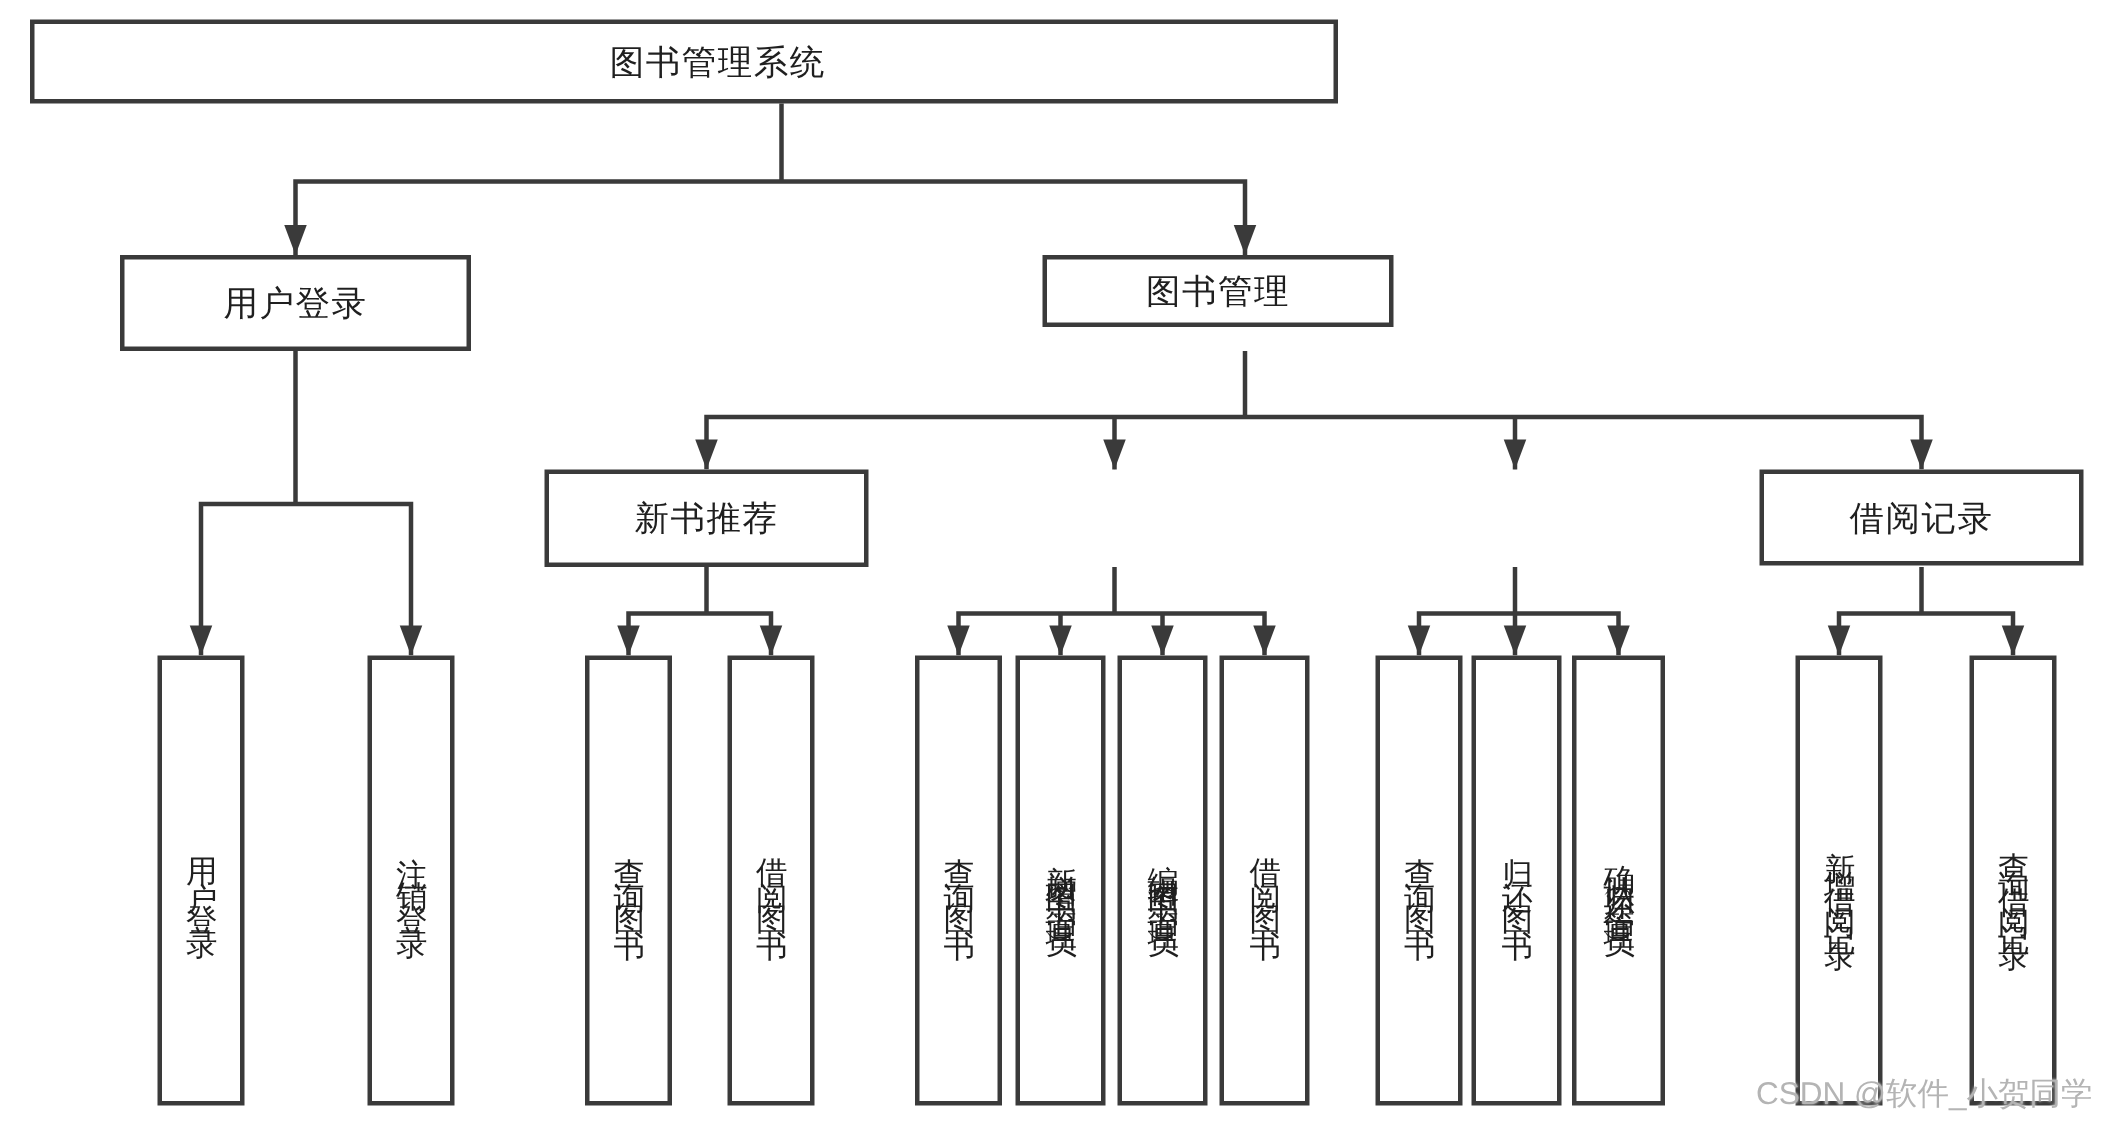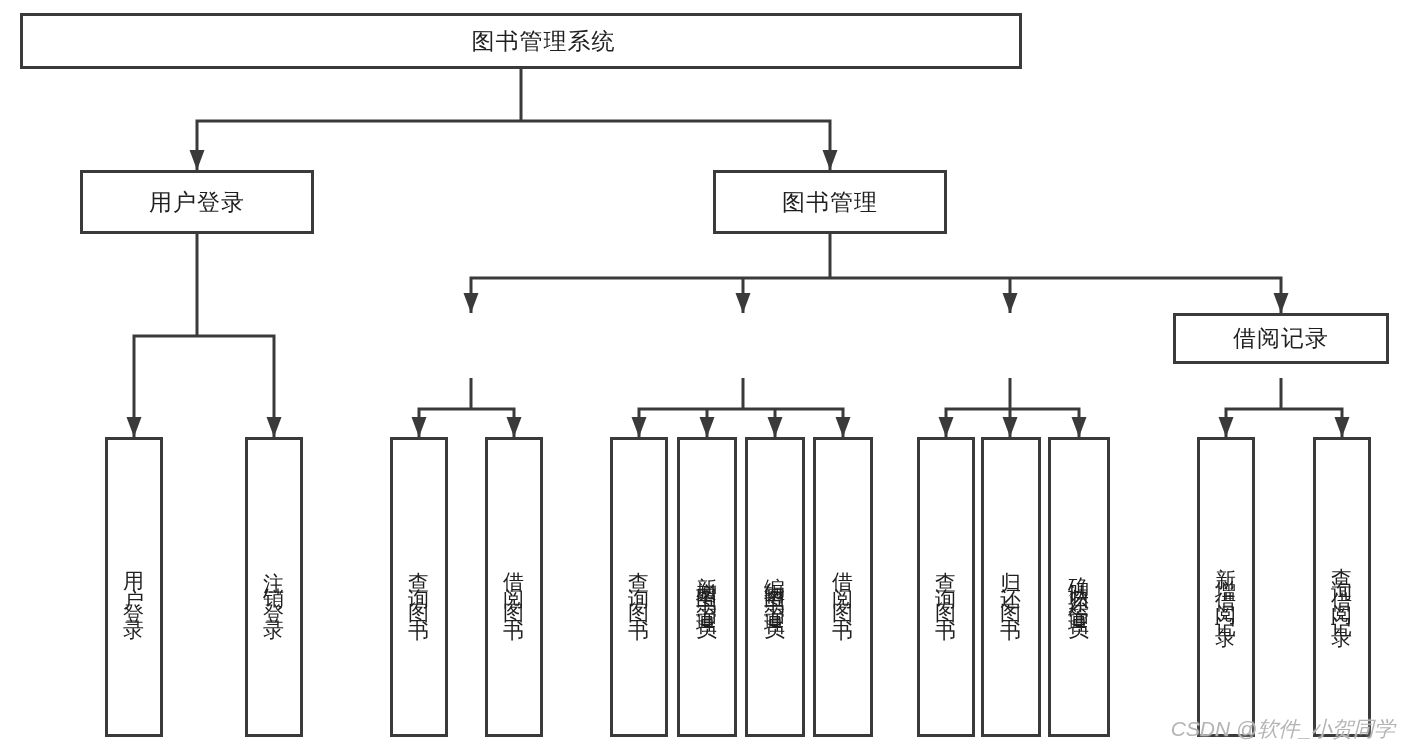--- a/index.html
+++ b/index.html
@@ -36,21 +36,20 @@
   .ls12 { letter-spacing:12px; }
   .ls6  { letter-spacing:6px; }
   .watermark {
     position:absolute;
     right:10px;
     bottom:4px;
     font-size:21px;
     color:#b4b4b4;
     text-shadow:0 0 2px #ffffff;
     white-space:nowrap;
-    font-style:italic;
   }
 </style>
 </head>
 <body>
 
 <div class="canvas">
 
   <svg class="connectors" viewBox="0 0 1405 747">
     <g stroke="#3a3a3a" stroke-width="3" fill="none" stroke-linejoin="miter" stroke-linecap="butt">
 
@@ -96,32 +95,35 @@
       <path d="M767.5,417 L782.5,417 L775,437 Z"></path>
       <path d="M835.5,417 L850.5,417 L843,437 Z"></path>
       <path d="M938.5,417 L953.5,417 L946,437 Z"></path>
       <path d="M1002.5,417 L1017.5,417 L1010,437 Z"></path>
       <path d="M1071.5,417 L1086.5,417 L1079,437 Z"></path>
       <path d="M1218.5,417 L1233.5,417 L1226,437 Z"></path>
       <path d="M1334.5,417 L1349.5,417 L1342,437 Z"></path>
     </g>
   </svg>
 
-  <div class="box" style="left:20px; top:13px; width:1002px; height:56px;padding-left:45px;">
+  <div class="box" style="left:20px; top:13px; width:872px; height:56px;padding-left:45px;">
     <span class="h-label">图书管理系统</span>
   </div>
 
   <div class="box" style="left:80px; top:170px; width:234px; height:64px;">
     <span class="h-label">用户登录</span>
   </div>
-  <div class="box" style="left:713px; top:170px; width:234px; height:64px;">
+  <div class="box" style="left:695px; top:170px; width:234px; height:48px;">
     <span class="h-label">图书管理</span>
   </div>
 
-  <div class="box" style="left:1173px; top:313px; width:216px; height:51px;">
+  <div class="box" style="left:363px; top:313px; width:216px; height:65px;">
+    <span class="h-label">新书推荐</span>
+  </div>
+  <div class="box" style="left:1173px; top:313px; width:216px; height:64px;">
     <span class="h-label">借阅记录</span>
   </div>
 
   <div class="box leaf" style="left:105px;">
     <span class="vlbl ls16">用户登录</span>
   </div>
   <div class="box leaf" style="left:245px;">
     <span class="vlbl ls16">注销登录</span>
   </div>
 

